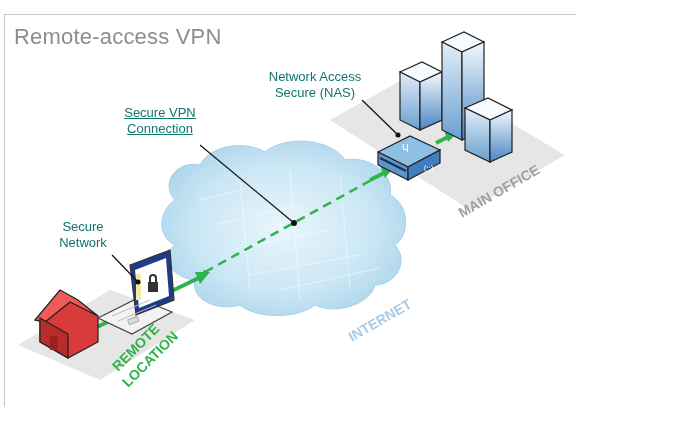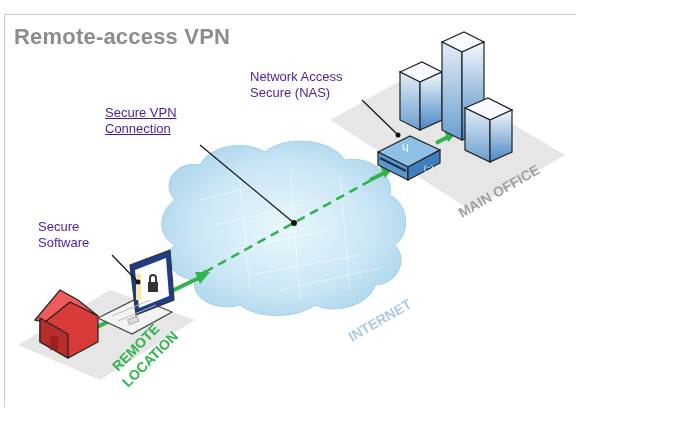--- a/index.html
+++ b/index.html
@@ -1,20 +1,20 @@
 <!DOCTYPE html>
 <html><head>
 <meta charset="utf-8">
 <style>
   html, body { margin:0; padding:0; background:#ffffff; }
   body { width:697px; height:438px; position:relative; overflow:hidden; font-family:"Liberation Sans", sans-serif; }
   .frame-top { position:absolute; left:4px; top:14px; width:572px; height:0; border-top:1px solid #c8c8c8; }
   .frame-left { position:absolute; left:4px; top:14px; width:0; height:393px; border-left:1px solid #c8c8c8; }
-  .title { position:absolute; left:14px; top:24px; font-size:22px; font-weight:bold; color:#8d8d8d; letter-spacing:0.2px; }
-  .label { position:absolute; font-size:13px; color:#4c1d95; line-height:16px; }
+  .title { position:absolute; left:14px; top:24px; font-size:22px; font-weight:normal; color:#8d8d8d; letter-spacing:0.2px; }
+  .label { position:absolute; font-size:13px; color:#0f766e; text-align:center; line-height:16px; }
   svg { position:absolute; left:0; top:0; }
   .zone-label { font-family:"Liberation Sans", sans-serif; font-weight:bold; }
 </style>
 </head>
 <body>
 
 <div class="frame-top"></div>
 <div class="frame-left"></div>
 
 <div class="title">Remote-access VPN</div>
@@ -130,14 +130,14 @@
   <div>Secure (NAS)</div>
 </div>
 
 <div class="label" style="left:105px; top:105px; width:110px;text-decoration:underline;">
   <div>Secure VPN</div>
   <div>Connection</div>
 </div>
 
 <div class="label" style="left:38px; top:219px; width:90px;">
   <div>Secure</div>
-  <div>Software</div>
+  <div>Network</div>
 </div>
 
 </body></html>

